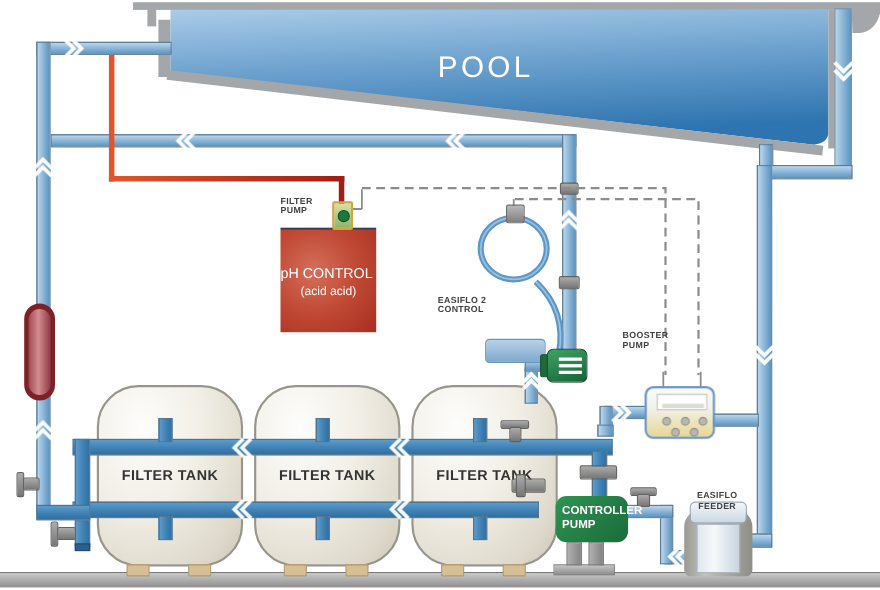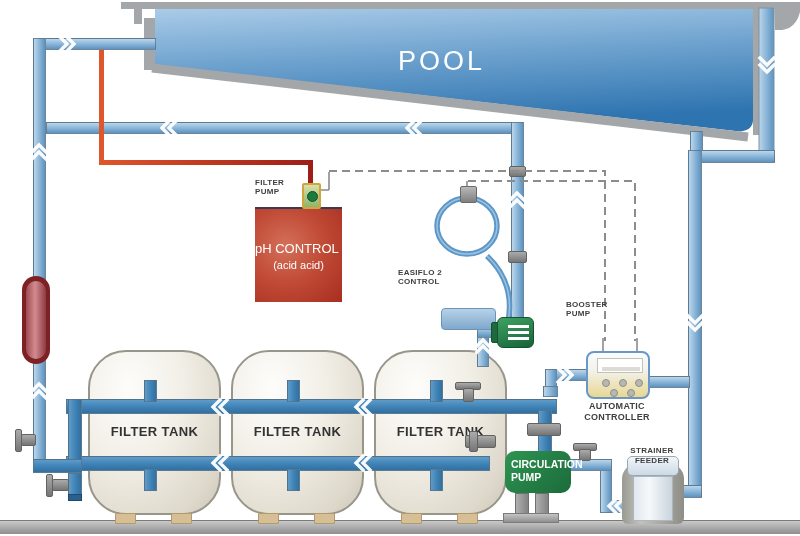--- a/index.html
+++ b/index.html
@@ -243,39 +243,35 @@
        background:linear-gradient(180deg,#fafcfe 0%,#f2f2ea 40%,#e8d793 100%);">
     <div class="abs" style="left:9px;top:5px;width:46px;height:15px;background:#fff;border:1px solid #c2c2bc;">
       <div class="abs" style="left:4px;top:8px;width:38px;height:4px;background:#dddcd4"></div>
     </div>
     <div class="abs" style="left:14px;top:26px;width:8px;height:8px;border-radius:50%;background:#b8b8b2;border:1px solid #8e8e88"></div>
     <div class="abs" style="left:31px;top:26px;width:8px;height:8px;border-radius:50%;background:#b8b8b2;border:1px solid #8e8e88"></div>
     <div class="abs" style="left:47px;top:26px;width:8px;height:8px;border-radius:50%;background:#b8b8b2;border:1px solid #8e8e88"></div>
     <div class="abs" style="left:22px;top:36px;width:8px;height:8px;border-radius:50%;background:#b8b8b2;border:1px solid #8e8e88"></div>
     <div class="abs" style="left:39px;top:36px;width:8px;height:8px;border-radius:50%;background:#b8b8b2;border:1px solid #8e8e88"></div>
   </div>
-  <div class="lbl" style="left:571px;top:401px;width:92px;text-align:center;font-size:9px;line-height:11px;">
-    <div>AUTOMATIC</div>
-    <div>CONTROLLER</div>
-  </div>
 
   <div class="abs" style="left:515px;top:493px;width:14px;height:24px;background:linear-gradient(90deg,#b0b0b0,#838383);border:1px solid #6f6f6f"></div>
   <div class="abs" style="left:535px;top:493px;width:14px;height:24px;background:linear-gradient(90deg,#b0b0b0,#838383);border:1px solid #6f6f6f"></div>
   <div class="abs" style="left:503px;top:513px;width:56px;height:10px;background:linear-gradient(180deg,#c4c4c4,#909090);border:1px solid #7a7a7a"></div>
   <div class="abs" style="left:505px;top:451px;width:66px;height:42px;border-radius:10px;
        background:linear-gradient(135deg,#2e9452,#1b6b3a);color:#fff;font-size:10.5px;font-weight:700;
        line-height:13px;padding:7px 0 0 6px;">
-    <div>CIRCULATION</div>
+    <div>CONTROLLER</div>
     <div>PUMP</div>
   </div>
 
   <div class="abs" style="left:622px;top:463px;width:62px;height:61px;border-radius:16px 16px 6px 6px;
        background:linear-gradient(90deg,#9a9a94,#c2c2ba 30%,#8e8e86);"></div>
   <div class="abs" style="left:627px;top:456px;width:52px;height:20px;border-radius:5px;border:1px solid #9aa8b4;
        background:linear-gradient(180deg,#f2f6fa,#ccd9e4);"></div>
   <div class="abs" style="left:633px;top:476px;width:40px;height:45px;border:1px solid #aab6c0;
        background:linear-gradient(90deg,#dfe7ee,#f6f9fb 40%,#c9d4dd);"></div>
   <div class="lbl" style="left:618px;top:446px;width:68px;text-align:center;font-size:8px;line-height:9.5px;">
-    <div>STRAINER</div>
+    <div>EASIFLO</div>
     <div>FEEDER</div>
   </div>
 
 </div>
 
 </body></html>

